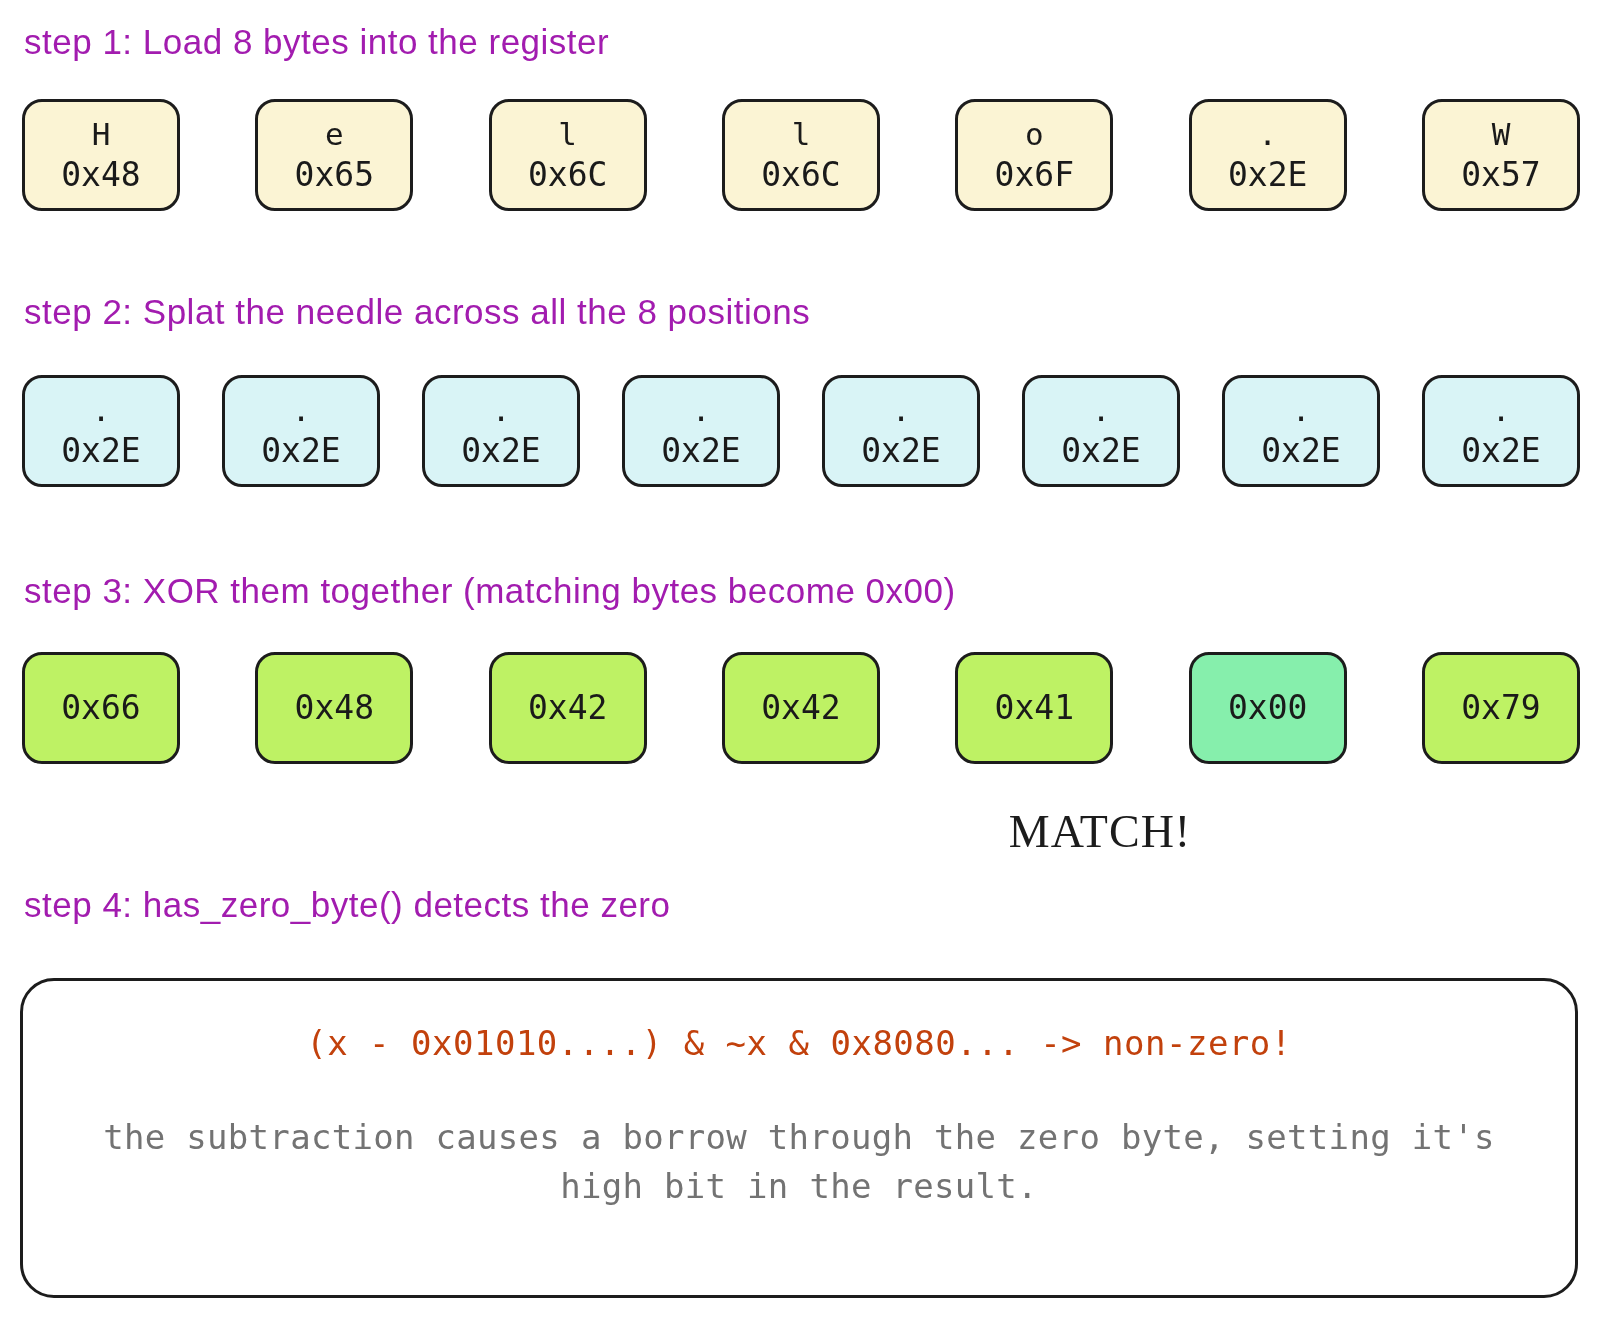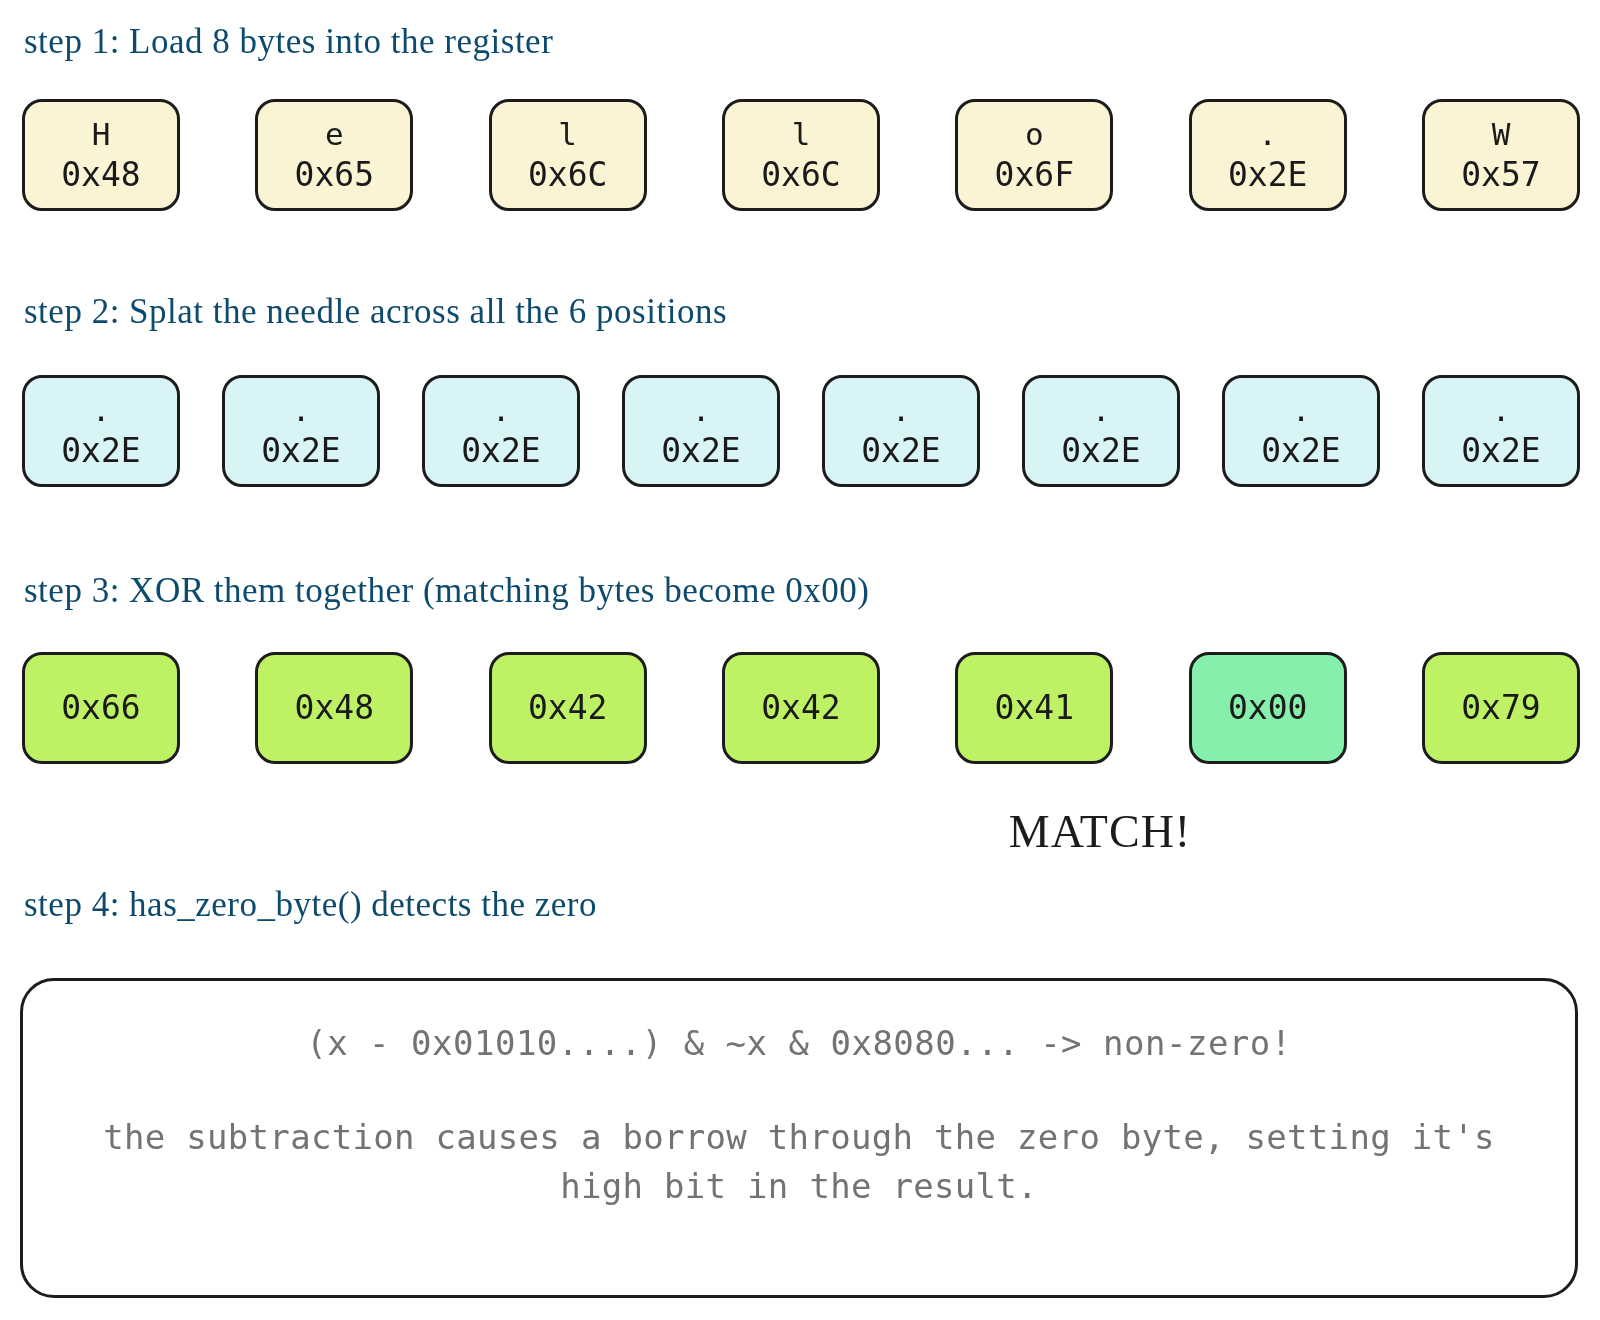--- a/index.html
+++ b/index.html
@@ -21,25 +21,25 @@
     position: absolute;
     left: 0; top: 0;
     width: 1600px;
     height: 1320px;
   }
 
   
   .step-label {
     position: absolute;
     left: 24px;
-    font-family: Liberation Serif, serif;
+    font-family: Liberation Sans, sans-serif;
     font-size: 35px;
     line-height: 1;
     letter-spacing: 0.5px;
-    color: #0c4a6e;
+    color: #a21caf;
     white-space: nowrap;
   }
   #step1-label { top: 24px; }
   #step2-label { top: 294px; }
   #step3-label { top: 573px; }
   #step4-label { top: 887px; }
 
   
   .byte-row {
     position: absolute;
@@ -116,21 +116,21 @@
     display: flex;
     flex-direction: column;
     align-items: center;
     justify-content: flex-start;
     padding-top: 42px;
   }
   #explain-formula {
     font-family: "DejaVu Sans Mono", "Liberation Mono", monospace;
     font-size: 34px;
     letter-spacing: 0.5px;
-    color: #737373;
+    color: #c2410c;
     text-align: center;
     white-space: nowrap;
   }
   #explain-note {
     margin-top: 50px;
     font-family: "DejaVu Sans Mono", "Liberation Mono", monospace;
     font-size: 34px;
     letter-spacing: 0.3px;
     color: #737373;
     text-align: center;
@@ -168,21 +168,21 @@
       <div class="byte-cell cell-cream">
         <div class="ch">.</div>
         <div class="hex">0x2E</div>
       </div>
       <div class="byte-cell cell-cream">
         <div class="ch">W</div>
         <div class="hex">0x57</div>
       </div>
     </div>
 
-  <div class="step-label" id="step2-label">step 2: Splat the needle across all the 6 positions</div>
+  <div class="step-label" id="step2-label">step 2: Splat the needle across all the 8 positions</div>
   <div class="byte-row" id="row-step2">
       <div class="byte-cell cell-blue">
         <div class="ch">.</div>
         <div class="hex">0x2E</div>
       </div>
       <div class="byte-cell cell-blue">
         <div class="ch">.</div>
         <div class="hex">0x2E</div>
       </div>
       <div class="byte-cell cell-blue">

